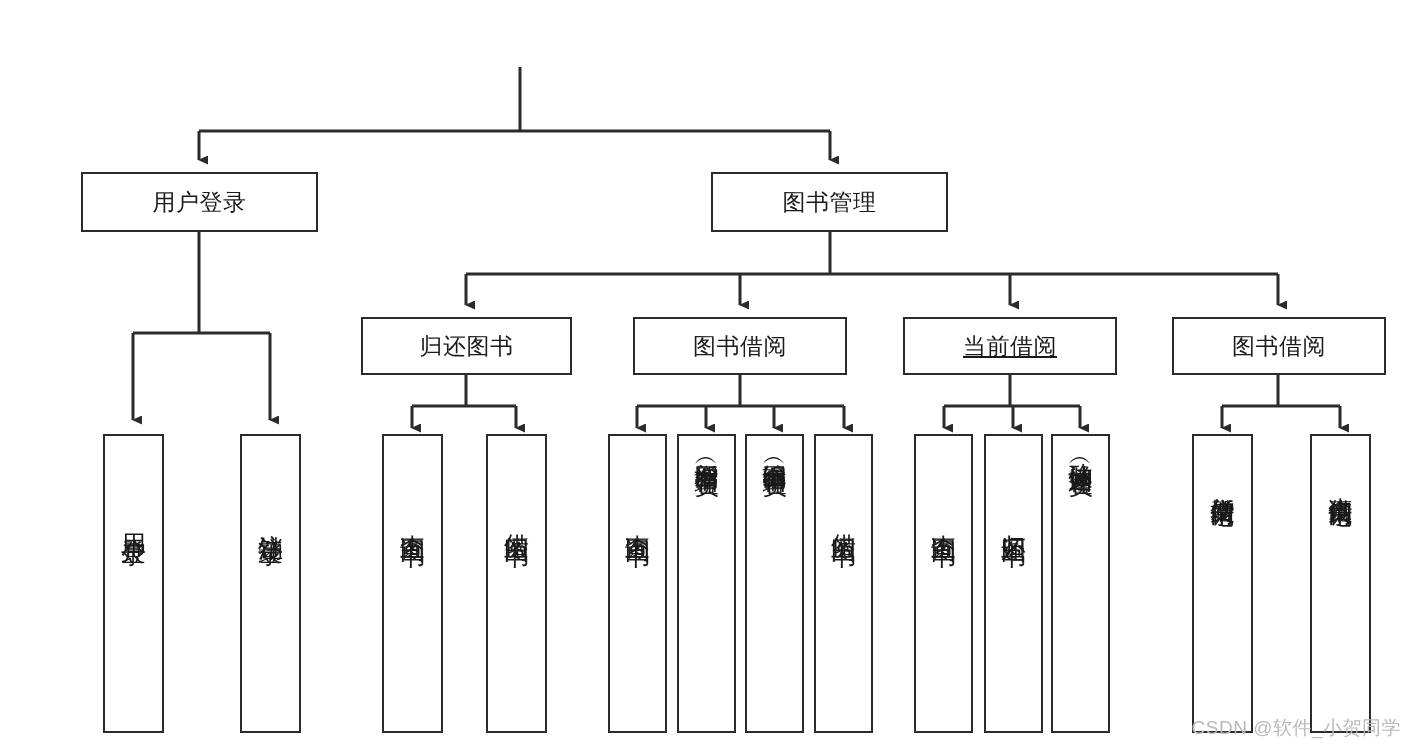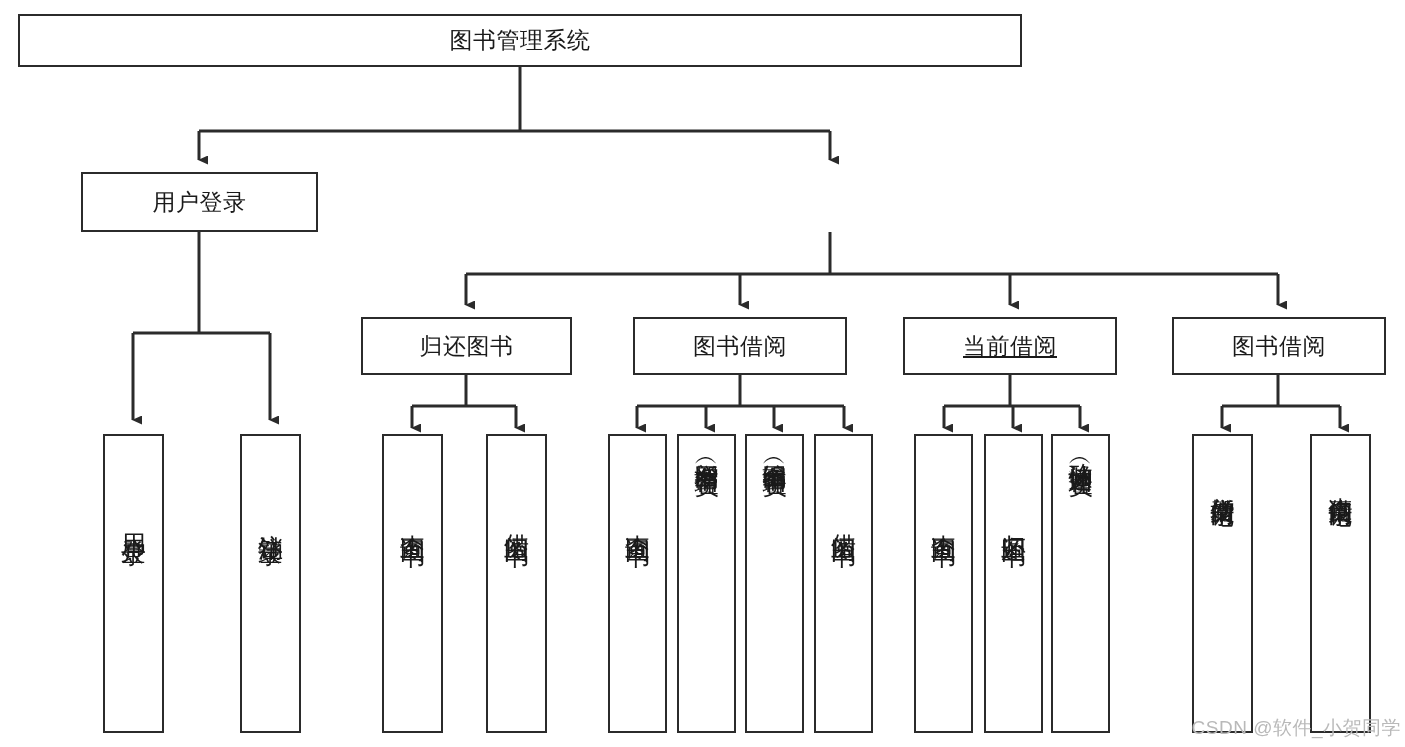--- a/index.html
+++ b/index.html
@@ -124,27 +124,27 @@
       <path d="M1013,406 L1013,428" marker-end="url(#arrow)"></path>
       <path d="M1080,406 L1080,428" marker-end="url(#arrow)"></path>
 
       <path d="M1278,375 L1278,406"></path>
       <path d="M1222,406 L1340,406"></path>
       <path d="M1222,406 L1222,428" marker-end="url(#arrow)"></path>
       <path d="M1340,406 L1340,428" marker-end="url(#arrow)"></path>
     </g>
   </svg>
 
-  <div class="node horiz" style="left:18px; top:14px; width:1004px; height:53px;">
-    <span class="label">图书管理系统</span>
-  </div>
 
   <div class="node horiz" style="left:81px; top:172px; width:237px; height:60px;">
     <span class="label">用户登录</span>
   </div>
+  <div class="node horiz" style="left:711px; top:172px; width:237px; height:60px;">
+    <span class="label">图书管理</span>
+  </div>
 
   <div class="node horiz" style="left:361px; top:317px; width:211px; height:58px;">
     <span class="label">归还图书</span>
   </div>
   <div class="node horiz" style="left:633px; top:317px; width:214px; height:58px;">
     <span class="label">图书借阅</span>
   </div>
   <div class="node horiz" style="left:903px; top:317px; width:214px; height:58px;text-decoration:underline;">
     <span class="label">当前借阅</span>
   </div>

